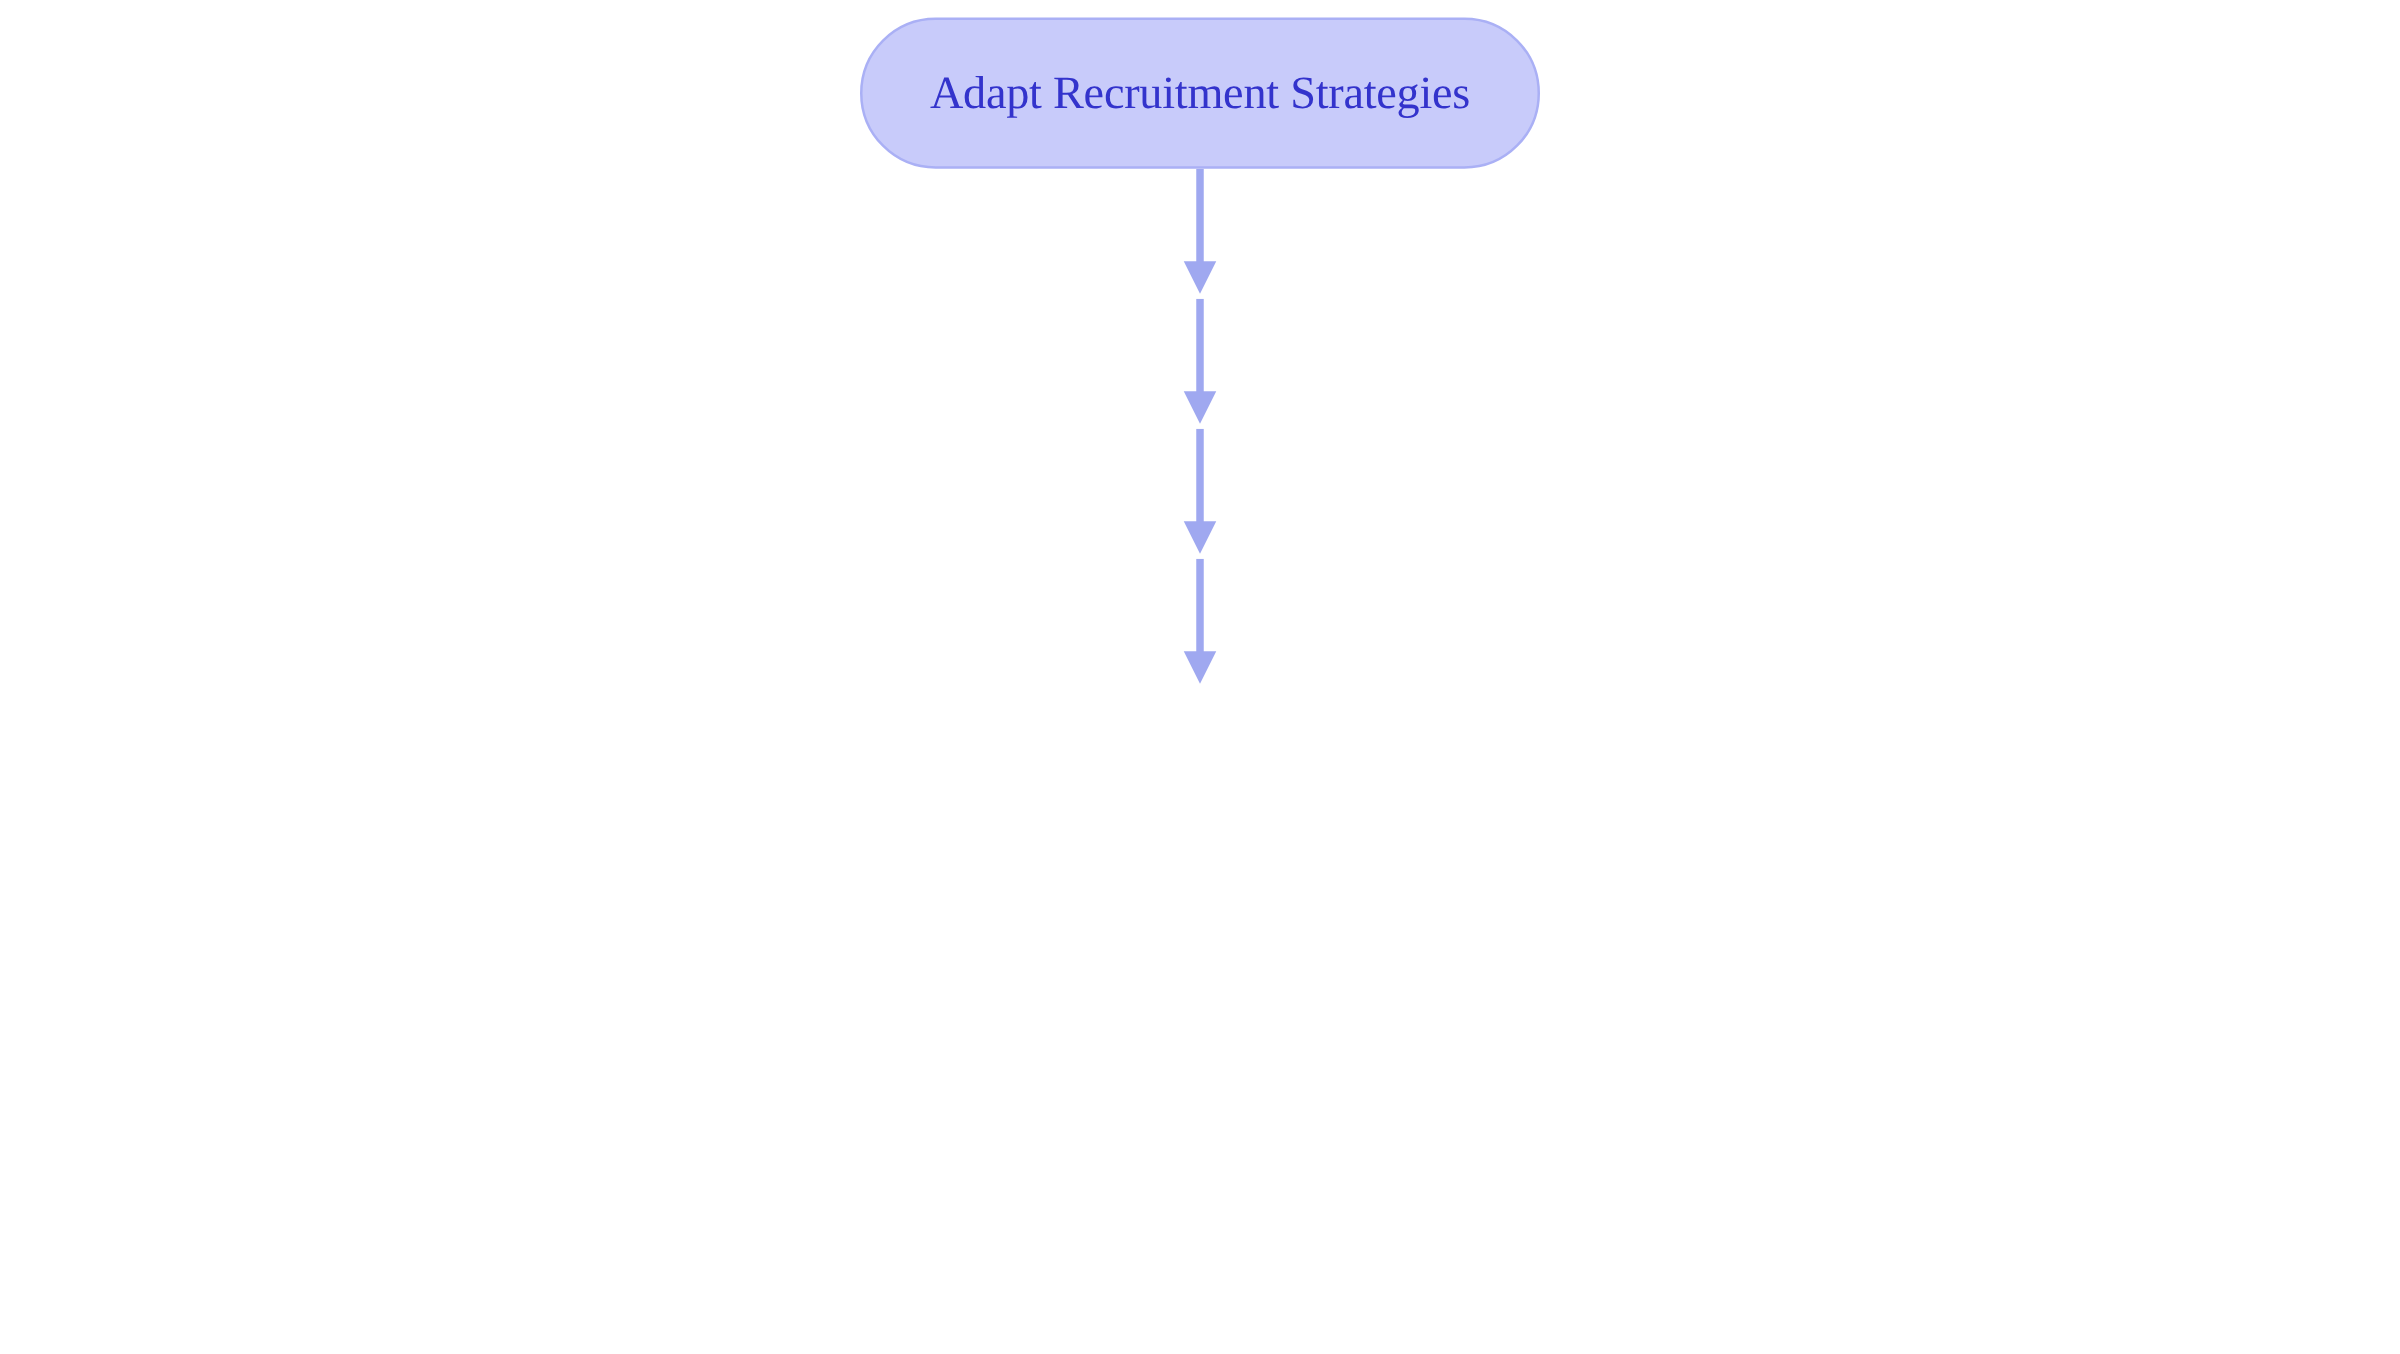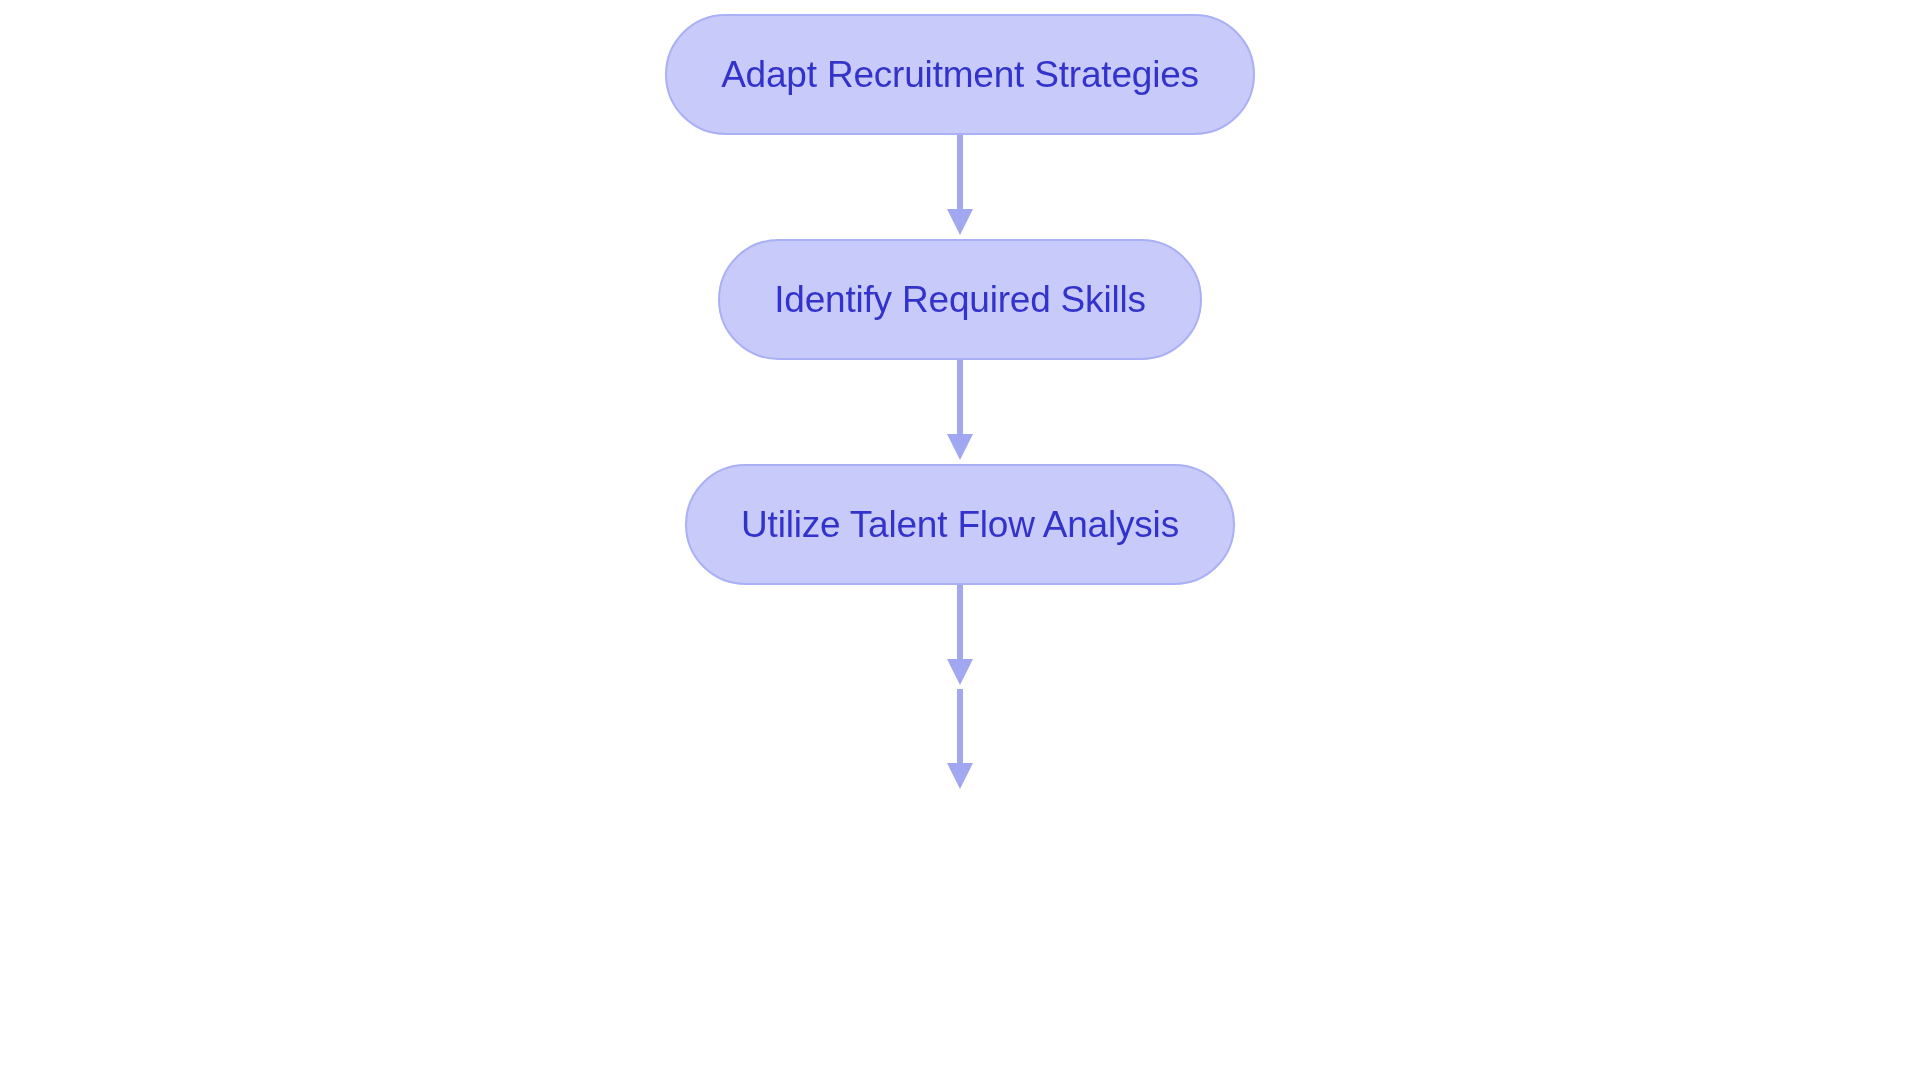--- a/index.html
+++ b/index.html
@@ -41,21 +41,21 @@
     background: #c8cbfa;
     border: 2px solid #aab0f5;
     display: flex;
     align-items: center;
     justify-content: center;
     padding: 0 54px;
     white-space: nowrap;
   }
 
   .flow-node-label {
-    font-family: Liberation Sans, sans-serif;
+    font-family: Liberation Serif, serif;
     font-size: 37px;
     font-weight: 400;
     color: #3333cc;
     letter-spacing: -0.2px;
     line-height: 1;
     user-select: none;
   }
 
   .flow-connector {
     display: block;
@@ -71,32 +71,26 @@
 
     <div class="flow-node">
       <span class="flow-node-label">Adapt Recruitment Strategies</span>
     </div>
 
     <svg class="flow-connector" viewBox="0 0 34 104" xmlns="http://www.w3.org/2000/svg">
       <line x1="17" y1="0" x2="17" y2="82" stroke="#9fa8f0" stroke-width="6"></line>
       <polygon points="17,100 4,74 30,74" fill="#9fa8f0"></polygon>
     </svg>
 
-    <div class="flow-node">
-      <span class="flow-node-label">Identify Required Skills</span>
-    </div>
 
     <svg class="flow-connector" viewBox="0 0 34 104" xmlns="http://www.w3.org/2000/svg">
       <line x1="17" y1="0" x2="17" y2="82" stroke="#9fa8f0" stroke-width="6"></line>
       <polygon points="17,100 4,74 30,74" fill="#9fa8f0"></polygon>
     </svg>
 
-    <div class="flow-node">
-      <span class="flow-node-label">Utilize Talent Flow Analysis</span>
-    </div>
 
     <svg class="flow-connector" viewBox="0 0 34 104" xmlns="http://www.w3.org/2000/svg">
       <line x1="17" y1="0" x2="17" y2="82" stroke="#9fa8f0" stroke-width="6"></line>
       <polygon points="17,100 4,74 30,74" fill="#9fa8f0"></polygon>
     </svg>
 
 
     <svg class="flow-connector" viewBox="0 0 34 104" xmlns="http://www.w3.org/2000/svg">
       <line x1="17" y1="0" x2="17" y2="82" stroke="#9fa8f0" stroke-width="6"></line>
       <polygon points="17,100 4,74 30,74" fill="#9fa8f0"></polygon>

